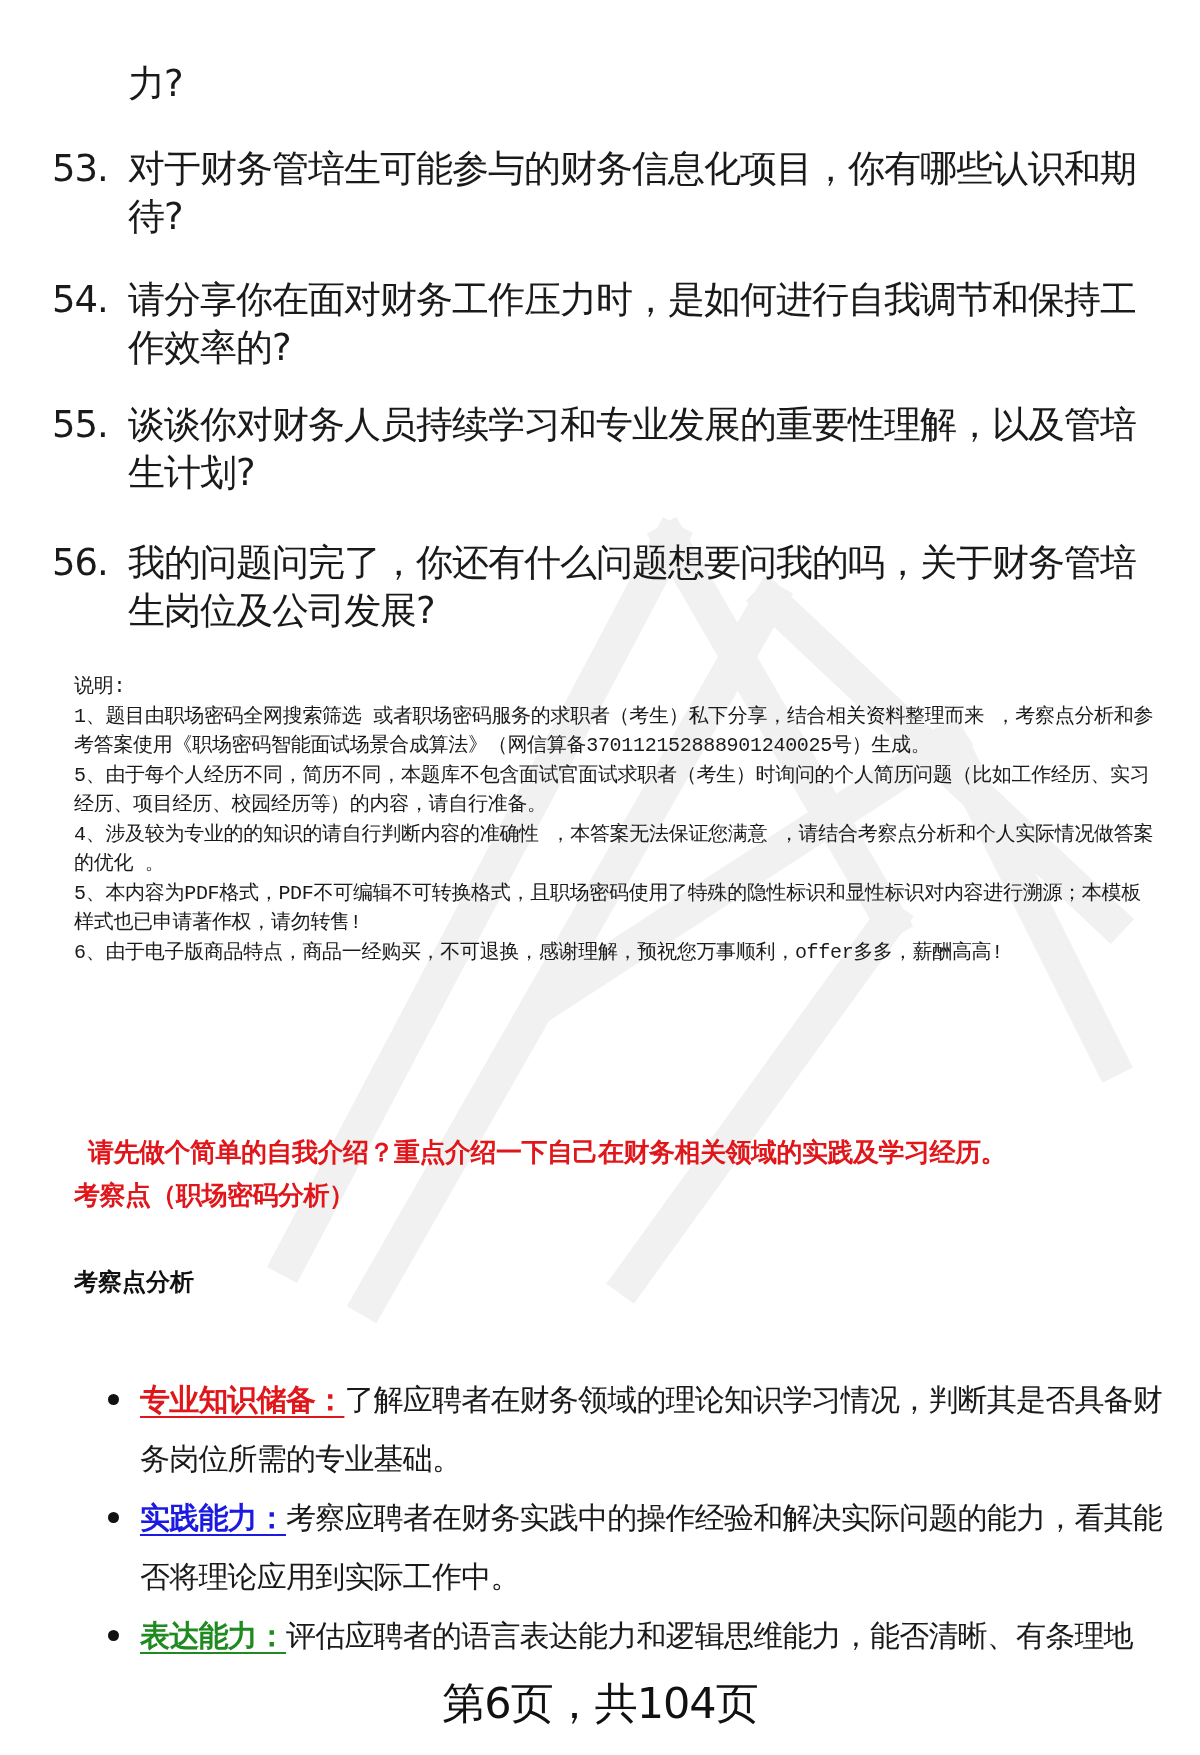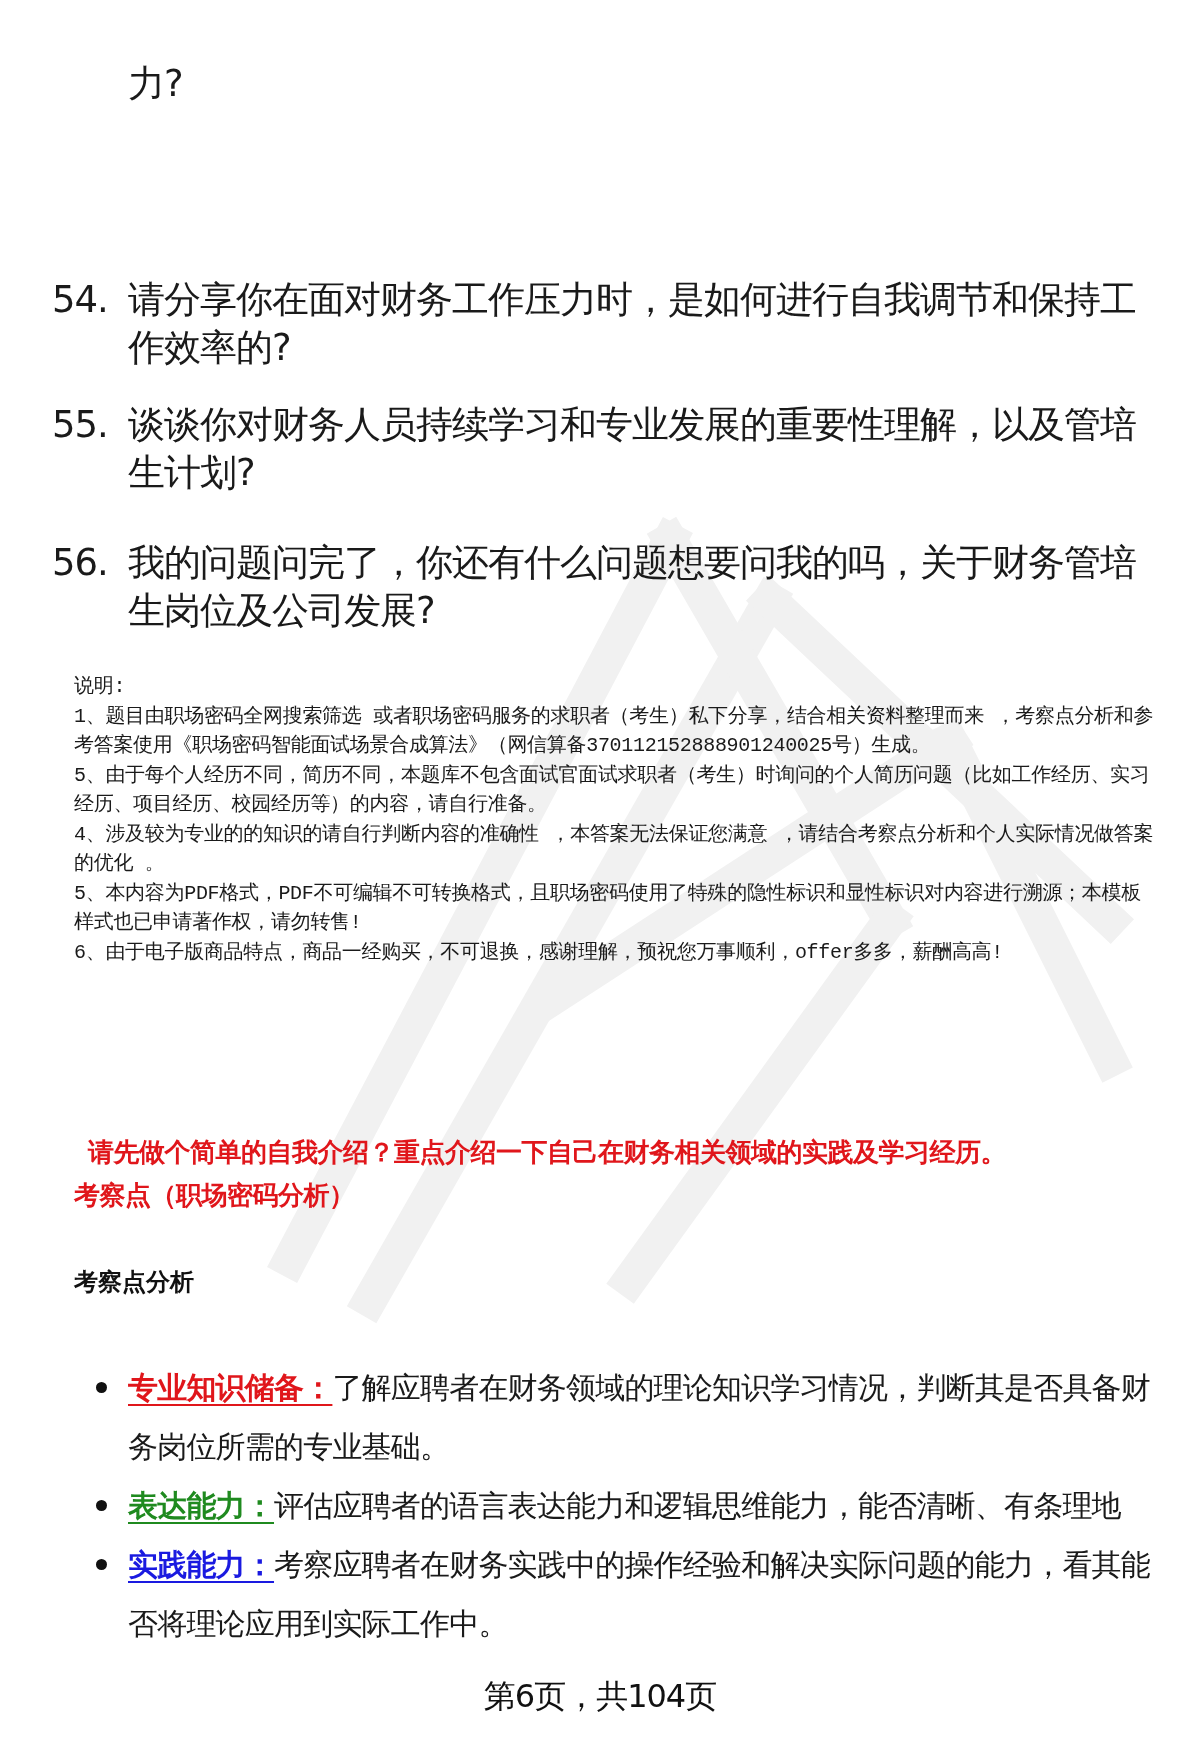--- a/index.html
+++ b/index.html
@@ -38,39 +38,39 @@
   .red-sub {
     position: absolute; left: 74px; top: 1178px;
     color: #e0161b; font-weight: bold; font-size: 26px; letter-spacing: -0.5px;
   }
   .section-title {
     position: absolute; left: 74px; top: 1266px;
     font-weight: bold; font-size: 24px; color: #111;
   }
   .bullets {
     position: absolute; left: 96px; top: 1358px; width: 1060px;
-    margin: 0; padding: 0; list-style: none;
+    margin: 12px; padding: 0; list-style: none;
     font-size: 30px; line-height: 59px; letter-spacing: -0.8px;
   }
   .bullets li { position: relative; padding-left: 32px; margin: 0; }
   .bullets .dot {
     position: absolute; left: 0; top: 24px; width: 11px; height: 11px;
     border-radius: 50%; background: #111;
   }
   .bullets .label {
     font-weight: bold; text-decoration: underline; text-underline-offset: 6px;
     text-decoration-thickness: 1.5px;
   }
   .label-red { color: #e0161b; }
   .label-blue { color: #1a1ae0; }
   .label-green { color: #1f8a1f; }
 
   .footer {
     position: absolute; left: 0; width: 1200px; top: 1675px; text-align: center;
-    font-size: 32px; letter-spacing: -1px; color: #111;
+    font-size: 43px; letter-spacing: -1px; color: #111;
   }
 </style>
 </head>
 <body>
 
 <svg class="watermark" viewBox="0 0 900 900">
   <g stroke="#f1f1f1" stroke-width="34" fill="none" stroke-linecap="square">
     <path d="M40 820 L420 100"></path>
     <path d="M120 860 L520 160"></path>
     <path d="M420 100 L640 480"></path>
@@ -78,20 +78,24 @@
     <path d="M520 160 L860 480"></path>
     <path d="M640 480 L380 840"></path>
     <path d="M700 300 L860 620"></path>
   </g>
 </svg>
 
 <div class="content">
 
   <div class="q-cont">力?</div>
 
+  <div class="question" style="top:145px;">
+    <span class="num">53.</span>
+    <span class="text">对于财务管培生可能参与的财务信息化项目，你有哪些认识和期待?</span>
+  </div>
   <div class="question" style="top:276px;">
     <span class="num">54.</span>
     <span class="text">请分享你在面对财务工作压力时，是如何进行自我调节和保持工作效率的?</span>
   </div>
   <div class="question" style="top:401px;">
     <span class="num">55.</span>
     <span class="text">谈谈你对财务人员持续学习和专业发展的重要性理解，以及管培生计划?</span>
   </div>
   <div class="question" style="top:539px;">
     <span class="num">56.</span>
@@ -111,22 +115,22 @@
   <div class="red-sub">考察点（职场密码分析）</div>
   <div class="section-title">考察点分析</div>
 
   <ul class="bullets">
     <li>
       <span class="dot"></span>
       <span class="label label-red">专业知识储备：</span><span>了解应聘者在财务领域的理论知识学习情况，判断其是否具备财务岗位所需的专业基础。</span>
     </li>
     <li>
       <span class="dot"></span>
-      <span class="label label-green">表达能力：</span><span>评估应聘者的语言表达能力和逻辑思维能力，能否清晰、有条理地</span>
+      <span class="label label-blue">实践能力：</span><span>考察应聘者在财务实践中的操作经验和解决实际问题的能力，看其能否将理论应用到实际工作中。</span>
     </li>
     <li>
       <span class="dot"></span>
-      <span class="label label-blue">实践能力：</span><span>考察应聘者在财务实践中的操作经验和解决实际问题的能力，看其能否将理论应用到实际工作中。</span>
+      <span class="label label-green">表达能力：</span><span>评估应聘者的语言表达能力和逻辑思维能力，能否清晰、有条理地</span>
     </li>
   </ul>
 
   <div class="footer">第6页，共104页</div>
 </div>
 
 </body></html>

